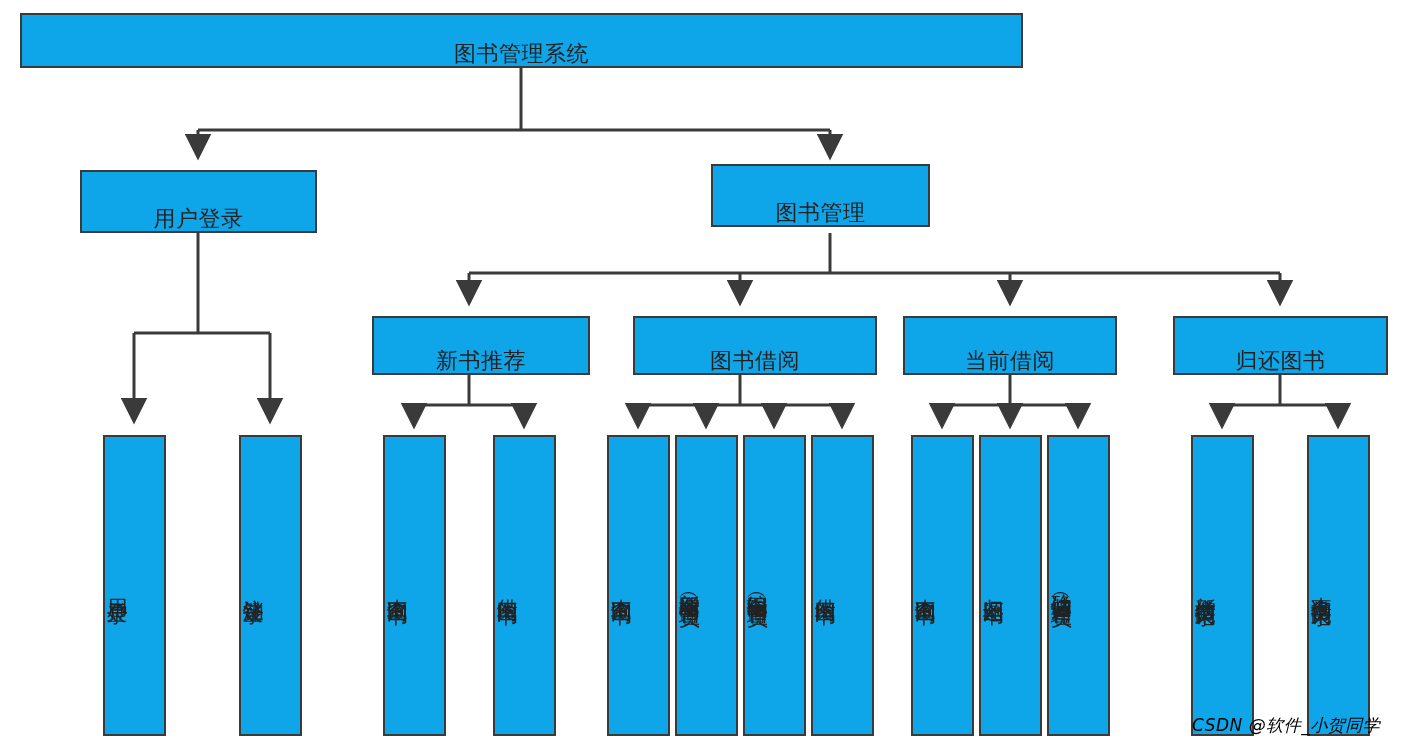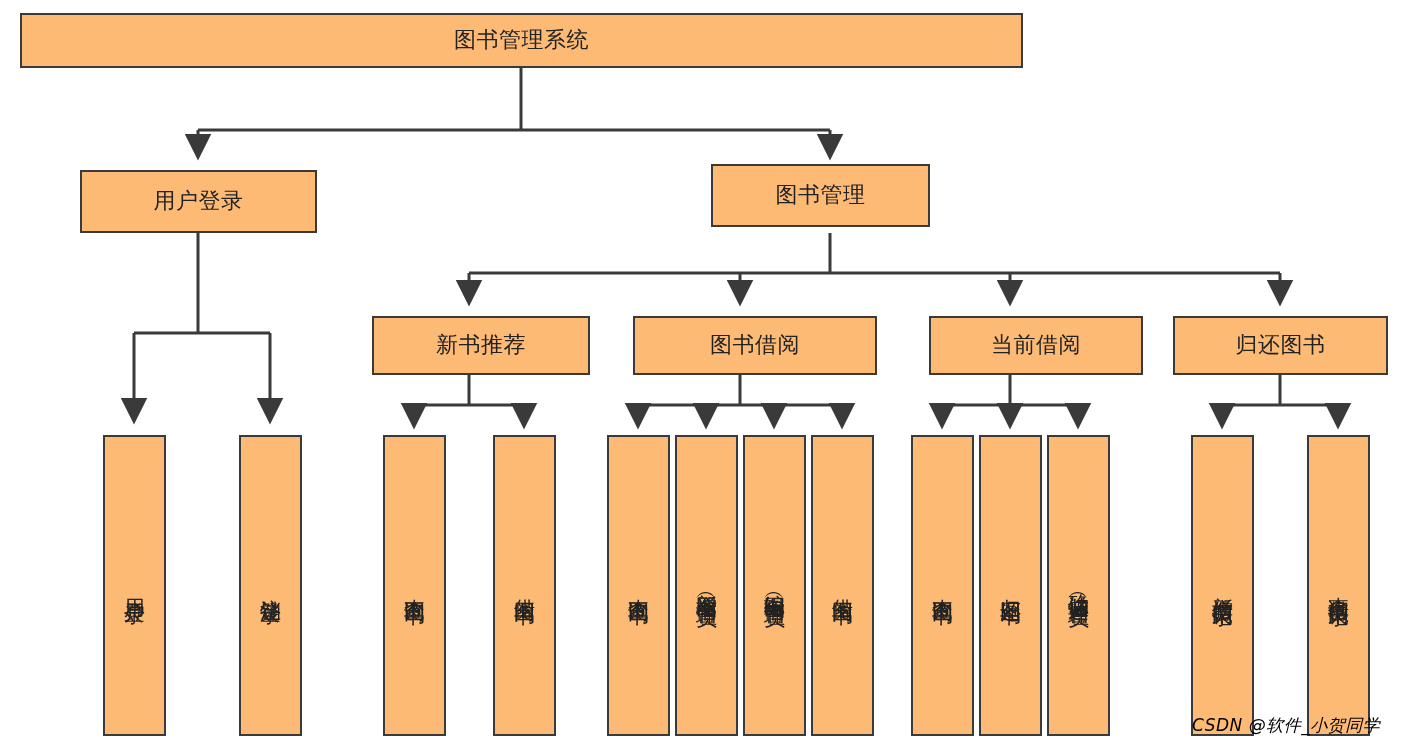--- a/index.html
+++ b/index.html
@@ -16,24 +16,24 @@
   }
   #canvas {
     position: absolute;
     left: 0; top: 0;
     width: 1405px;
     height: 747px;
   }
   .node {
     position: absolute;
     box-sizing: border-box;
-    background: #fdba74;
+    background: #0ea5e9;
     border: 2px solid #3a3a3a;
     display: flex;
-    align-items: center;
+    align-items: flex-end;
     justify-content: center;
     color: #222222;
     letter-spacing: 0.5px;
   }
   .node.h {
     font-size: 22px;
     line-height: 1.1;
   }
   .node.v {
     writing-mode: vertical-rl;
@@ -132,21 +132,21 @@
   <div class="node h" style="left:711px; top:164px; width:219px; height:63px;">
     <span class="txt">图书管理</span>
   </div>
 
   <div class="node h" style="left:360px; top:316px; width:218px; height:59px;margin-left:12px;">
     <span class="txt">新书推荐</span>
   </div>
   <div class="node h" style="left:633px; top:316px; width:244px; height:59px;">
     <span class="txt">图书借阅</span>
   </div>
-  <div class="node h" style="left:903px; top:316px; width:214px; height:59px;margin-left:26px;">
+  <div class="node h" style="left:903px; top:316px; width:214px; height:59px;">
     <span class="txt">当前借阅</span>
   </div>
   <div class="node h" style="left:1173px; top:316px; width:215px; height:59px;">
     <span class="txt">归还图书</span>
   </div>
 
   <div class="node v" style="left:103px; top:435px; width:63px; height:301px;">
     <span class="txt">用户登录</span>
   </div>
   <div class="node v" style="left:239px; top:435px; width:63px; height:301px;">

